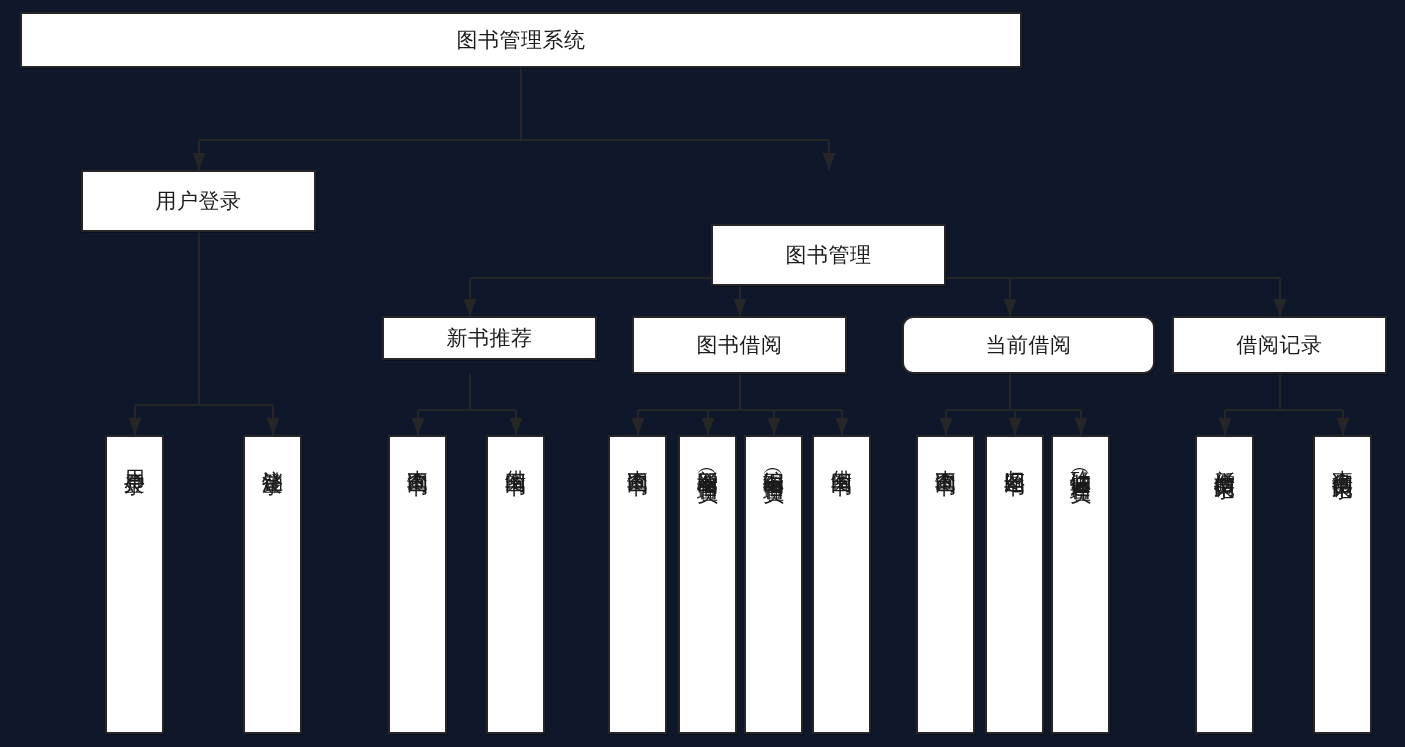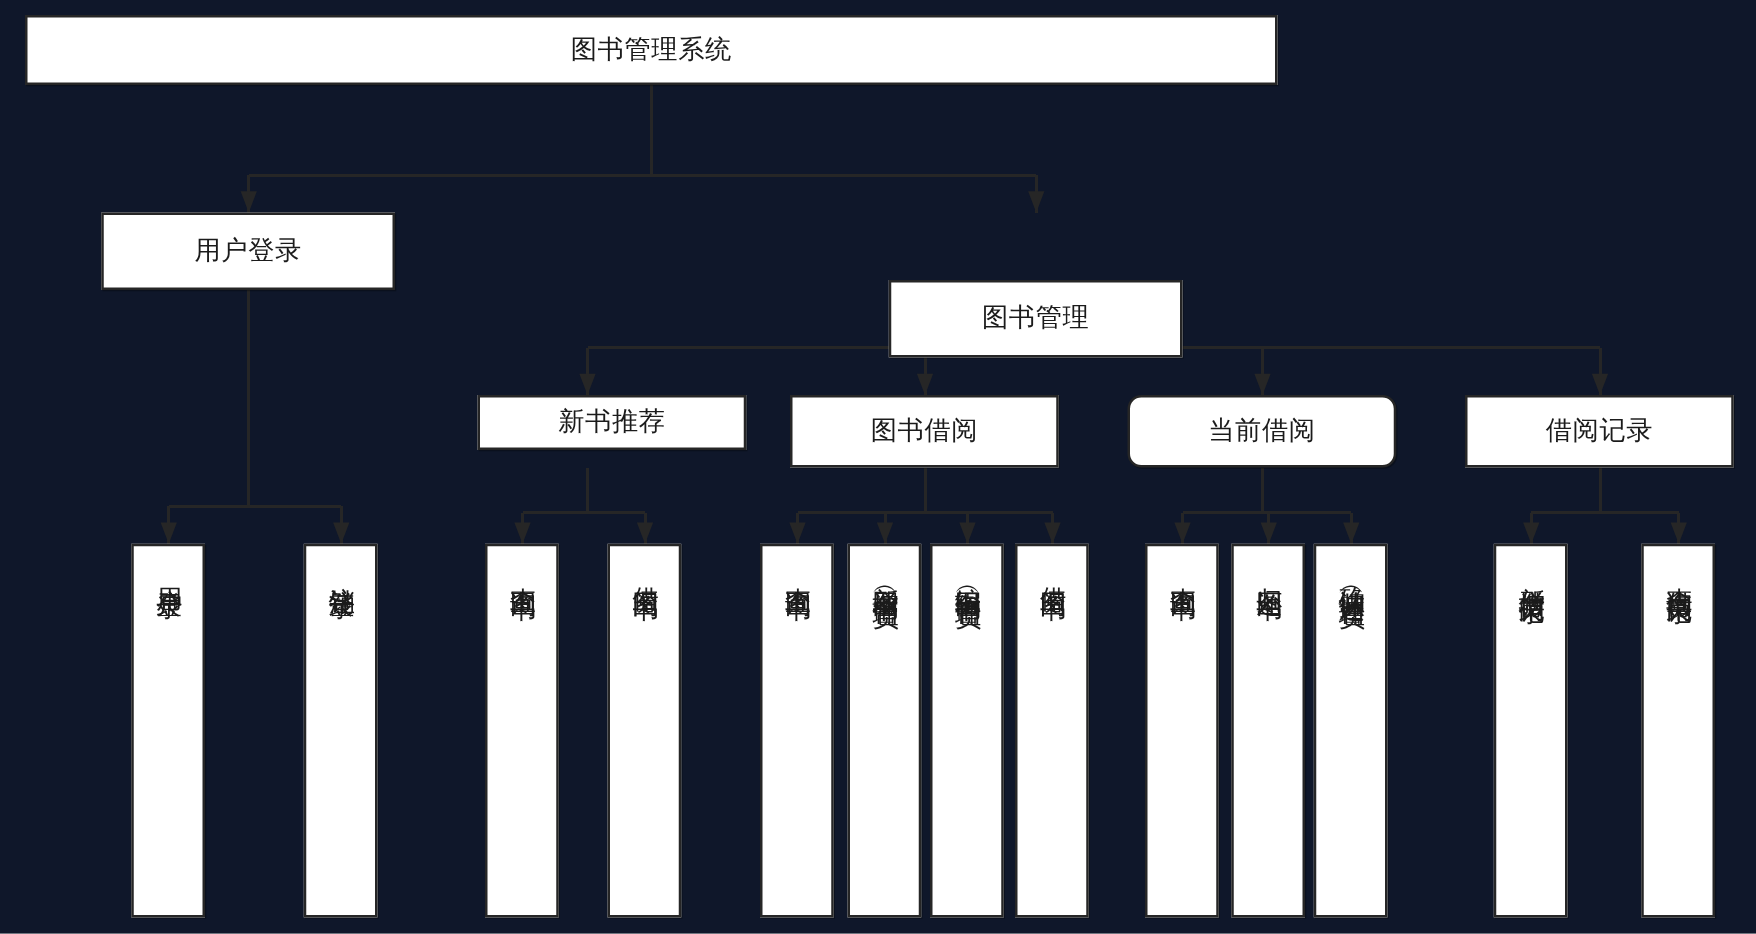--- a/index.html
+++ b/index.html
@@ -143,21 +143,21 @@
       </div>
       <div class="node h" style="left: 711px; top: 184px; width: 235px; height: 62px; margin-top: 40px;">
         <span class="node-label">图书管理</span>
       </div>
       <div class="node h" style="left: 362px; top: 316px; width: 215px; height: 44px; margin-left: 20px;">
         <span class="node-label">新书推荐</span>
       </div>
       <div class="node h" style="left: 632px; top: 316px; width: 215px; height: 58px; justify-content: center;">
         <span class="node-label">图书借阅</span>
       </div>
-      <div class="node h" style="left: 902px; top: 316px; width: 215px; height: 58px; border-radius: 11px;">
+      <div class="node h" style="left: 902px; top: 316px; width: 253px; height: 58px; border-radius: 11px;">
         <span class="node-label">当前借阅</span>
       </div>
       <div class="node h" style="left: 1172px; top: 316px; width: 215px; height: 58px;">
         <span class="node-label">借阅记录</span>
       </div>
       <div class="node v" style="left: 105px; top: 435px; width: 59px; height: 299px;">
         <span class="node-label">用户登录</span>
       </div>
       <div class="node v" style="left: 243px; top: 435px; width: 59px; height: 299px;">
         <span class="node-label">注销登录</span>

